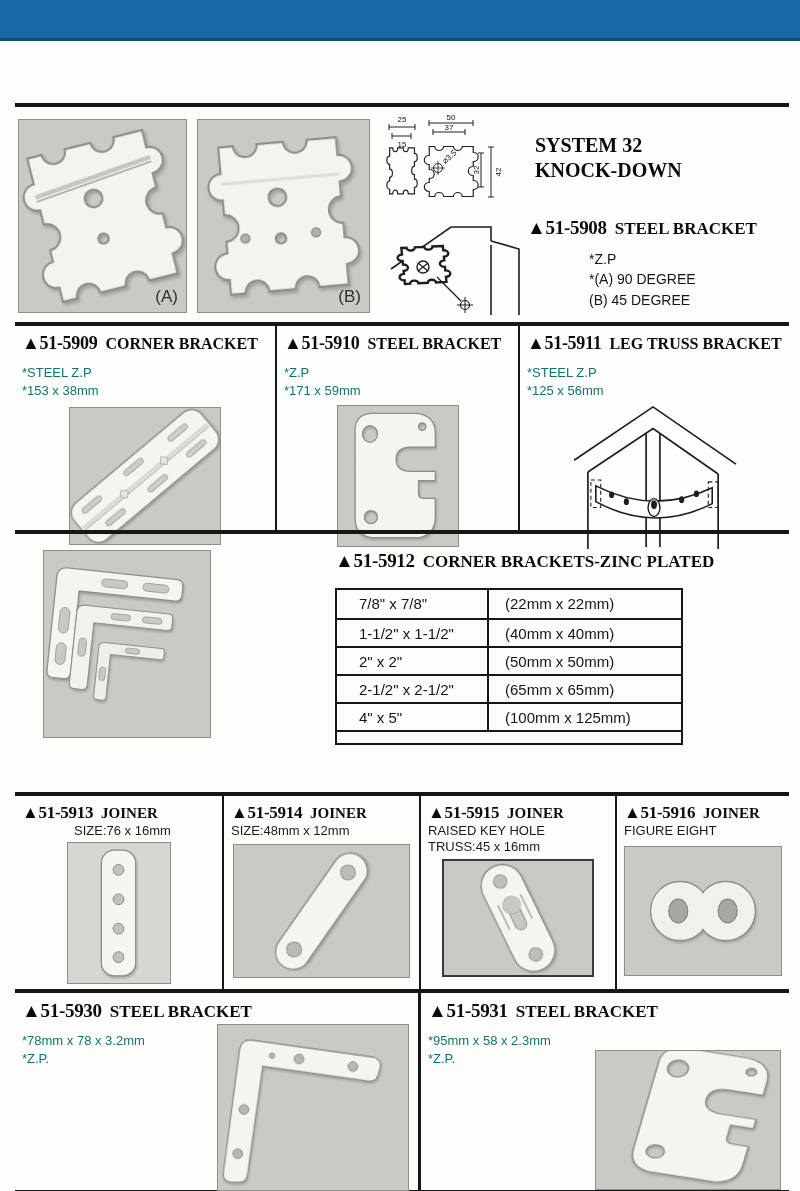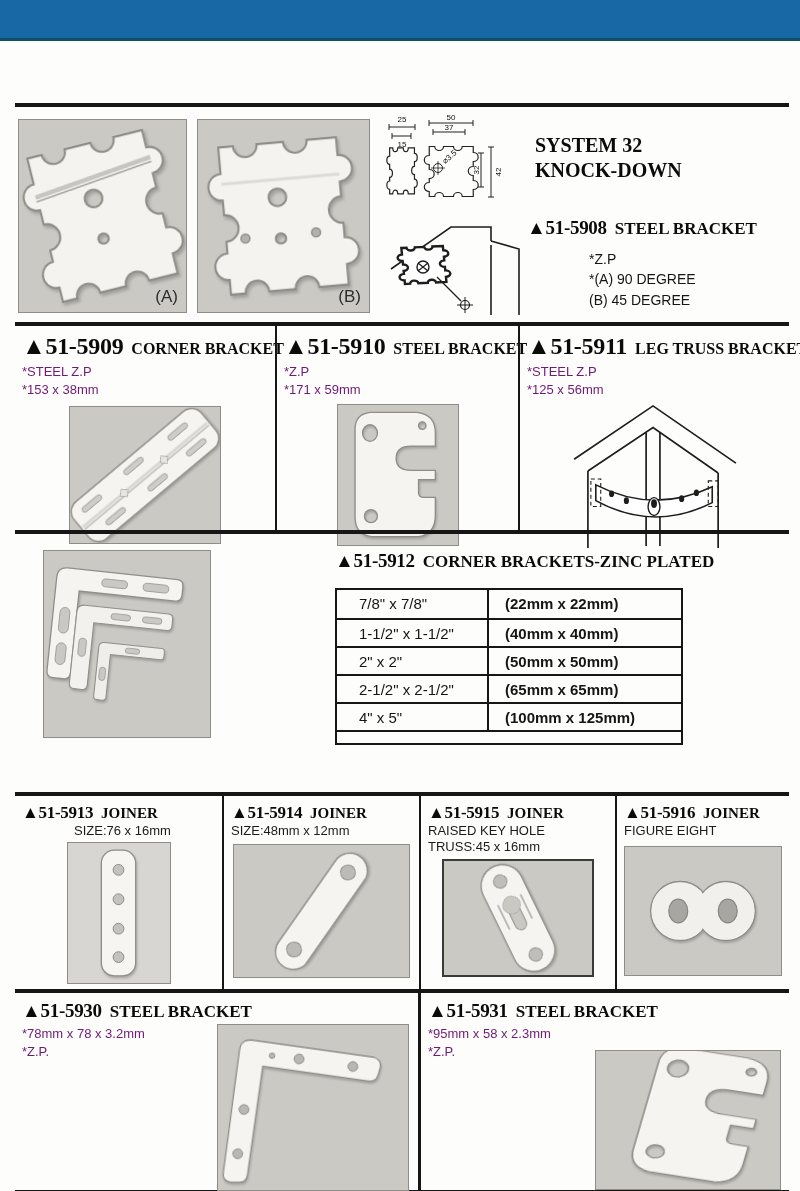--- a/index.html
+++ b/index.html
@@ -15,25 +15,25 @@
   .row.flex { display:flex; }
   .r1 { height:219px; }
   .r2 { height:208px; }
   .r3 { height:262px; }
   .r4 { height:197px; }
   .r5 { height:205px; border-bottom:4px solid #161616; }
   .cell { position:relative; padding:7px 7px; }
   .dvl2 { border-left:2px solid #161616; }
   .dvl3 { border-left:3px solid #161616; }
   .head { font-family:"Liberation Serif", serif; font-weight:bold; color:#0b0b0b; white-space:nowrap; }
-  .head .code  { font-size:24px; letter-spacing:-0.3px; }
+  .head .code  { font-size:18px; letter-spacing:-0.3px; }
   .head .pname { font-size:16px; margin-left:4px; }
   .head.big .code { font-size:19px; }
   .head.big .pname { font-size:17px; }
-  .specs { font-size:13px; line-height:1.35; color:#701a75; margin-top:3px; }
+  .specs { font-size:13px; line-height:1.35; color:#0f766e; margin-top:10px; }
   .photo { background:#cbc9c4; border:1px solid #8f8d88; position:relative; }
   .photo.light { background:#d8d6d2; }
   .photo svg, .linedrawing svg { display:block; }
   .part { filter: drop-shadow(1px 2px 1px rgba(0,0,0,0.20)); }
   .corner-label { position:absolute; right:8px; bottom:5px; font-size:17px; color:#2e2e2e; }
   
   .r1 .photoA { position:absolute; left:3px;  top:12px; width:169px; height:194px; }
   .r1 .photoB { position:absolute; left:182px; top:12px; width:173px; height:194px; }
   .r1 .techdraw   { position:absolute; left:366px; top:6px;  width:150px; height:104px; }
   .r1 .cornerdraw { position:absolute; left:372px; top:112px; width:145px; height:100px; }
@@ -50,21 +50,21 @@
   .photo5910 { width:122px; height:142px; margin:6px auto 0 auto; }
   .draw5911  { width:172px; height:150px; margin:2px auto 0 auto; }
   
   .photo5912 { position:absolute; left:28px; top:16px; width:168px; height:188px; }
   .t5912 { position:absolute; left:320px; top:16px; }
   .table5912 { position:absolute; left:320px; top:54px; width:348px;
                border:2px solid #161616; background:#fdfdfc; }
   .table5912 .trow { display:flex; height:28px; line-height:27px; font-size:15px; }
   .table5912 .trow + .trow { border-top:2px solid #161616; }
   .table5912 .inch { width:152px; border-right:2px solid #161616; padding-left:22px; }
-  .table5912 .mm   { flex:1; padding-left:16px;font-weight:bold; }
+  .table5912 .mm   { flex:1; padding-left:16px; }
   .table5912 .filler { height:13px; border-top:2px solid #161616; }
   
   .c5913 { width:207px; }
   .c5914 { width:197px; }
   .c5915 { width:196px; }
   .c5916 { width:174px; }
   .r4 .head .code { font-size:17px; }
   .r4 .head .pname { font-size:15px; }
   .sizeline { font-size:13px; line-height:1.25; color:#1b1b1b; }
   .photo5913 { width:104px; height:142px; margin:3px auto 0 auto; }

